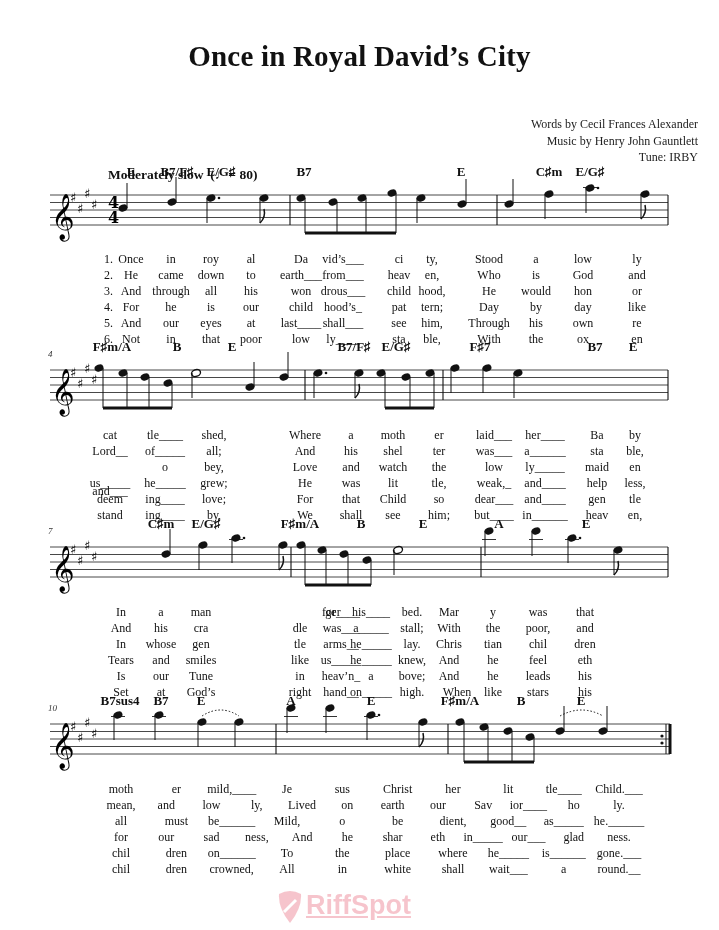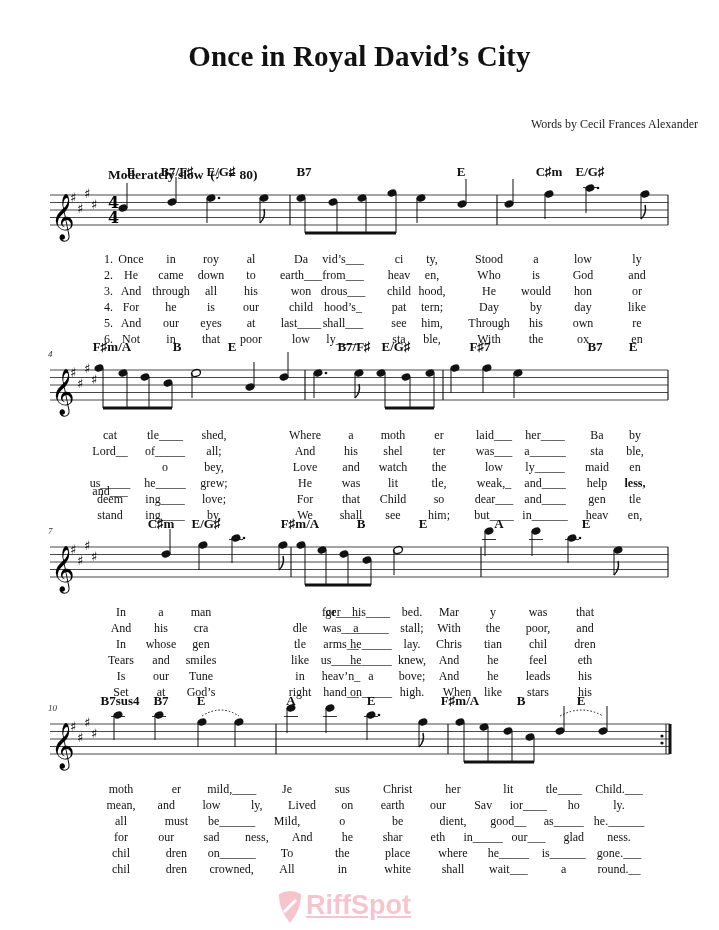--- a/index.html
+++ b/index.html
@@ -21,20 +21,22 @@
   .logo-text { position: absolute; left: 30px; top: 0px; font-family: "Liberation Sans", "DejaVu Sans", sans-serif;
                font-weight: bold; font-size: 27px; color: #e65a6e; text-decoration: underline; }
 </style>
 </head>
 <body>
 
 <div class="title">Once in Royal David’s City</div>
 
 <div class="credits">
   <div>Words by Cecil Frances Alexander</div>
+  <div>Music by Henry John Gauntlett</div>
+  <div>Tune: IRBY</div>
 </div>
 
 <div class="tempo">
   <span>Moderately slow</span>
   &nbsp;<span>(</span><span class="note">♩</span><span>= 80)</span>
 </div>
 
 <div id="systems">
     <div class="system" style="top: 0px;">
       <div class="measure-num" style="top: 174px;"></div>
@@ -270,21 +272,21 @@
       <div class="lyr" style="left: 110px; top: 476px;">us_____</div>
       <div class="lyr" style="left: 165px; top: 476px;">he_____</div>
       <div class="lyr" style="left: 214px; top: 476px;">grew;</div>
       <div class="lyr" style="left: 305px; top: 476px;">He</div>
       <div class="lyr" style="left: 351px; top: 476px;">was</div>
       <div class="lyr" style="left: 393px; top: 476px;">lit</div>
       <div class="lyr" style="left: 439px; top: 476px;">tle,</div>
       <div class="lyr" style="left: 494px; top: 476px;">weak,_</div>
       <div class="lyr" style="left: 545px; top: 476px;">and____</div>
       <div class="lyr" style="left: 597px; top: 476px;">help</div>
-      <div class="lyr" style="left: 635px; top: 476px; font-weight: bold;">less,</div>
+      <div class="lyr" style="left: 635px; top: 476px;">less,</div>
       <div class="lyr" style="left: 110px; top: 492px;">deem</div>
       <div class="lyr" style="left: 165px; top: 492px;">ing____</div>
       <div class="lyr" style="left: 214px; top: 492px;">love;</div>
       <div class="lyr" style="left: 305px; top: 492px;">For</div>
       <div class="lyr" style="left: 351px; top: 492px;">that</div>
       <div class="lyr" style="left: 393px; top: 492px;">Child</div>
       <div class="lyr" style="left: 439px; top: 492px;">so</div>
       <div class="lyr" style="left: 494px; top: 492px;">dear___</div>
       <div class="lyr" style="left: 545px; top: 492px;">and____</div>
       <div class="lyr" style="left: 597px; top: 492px;">gen</div>

